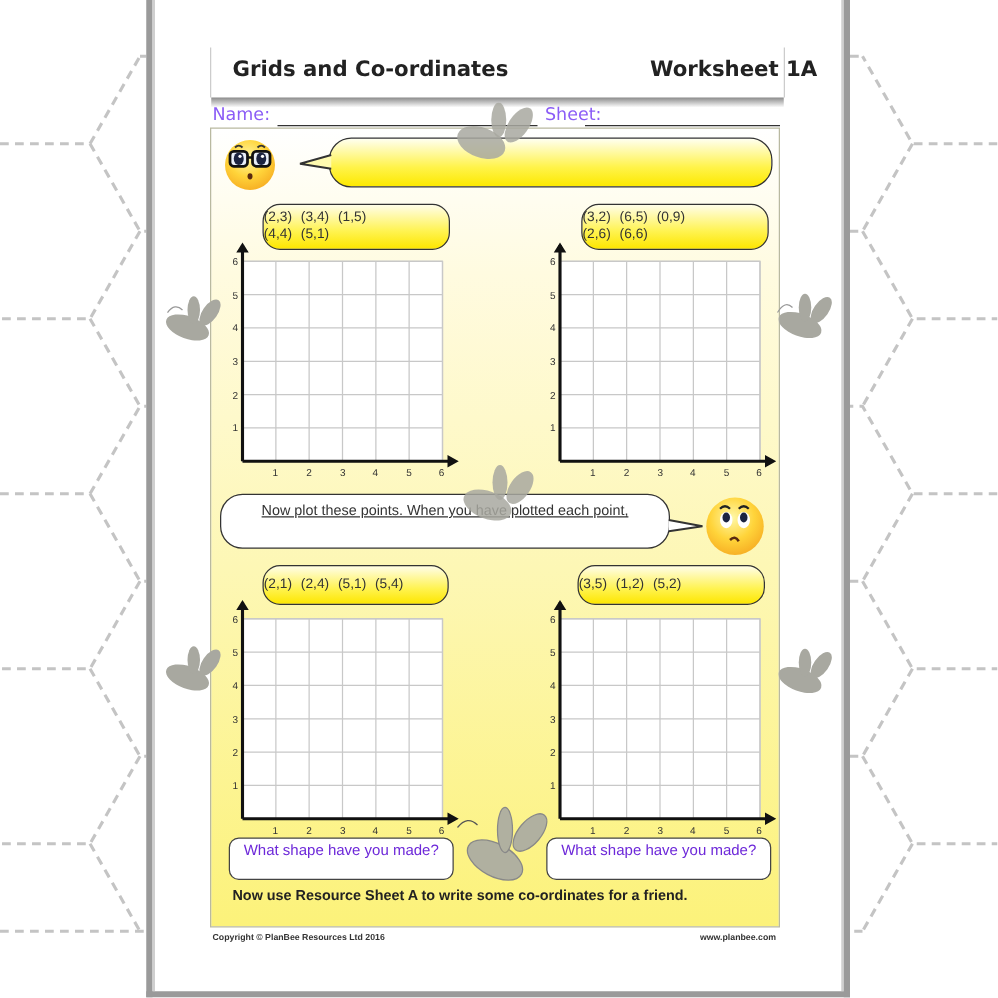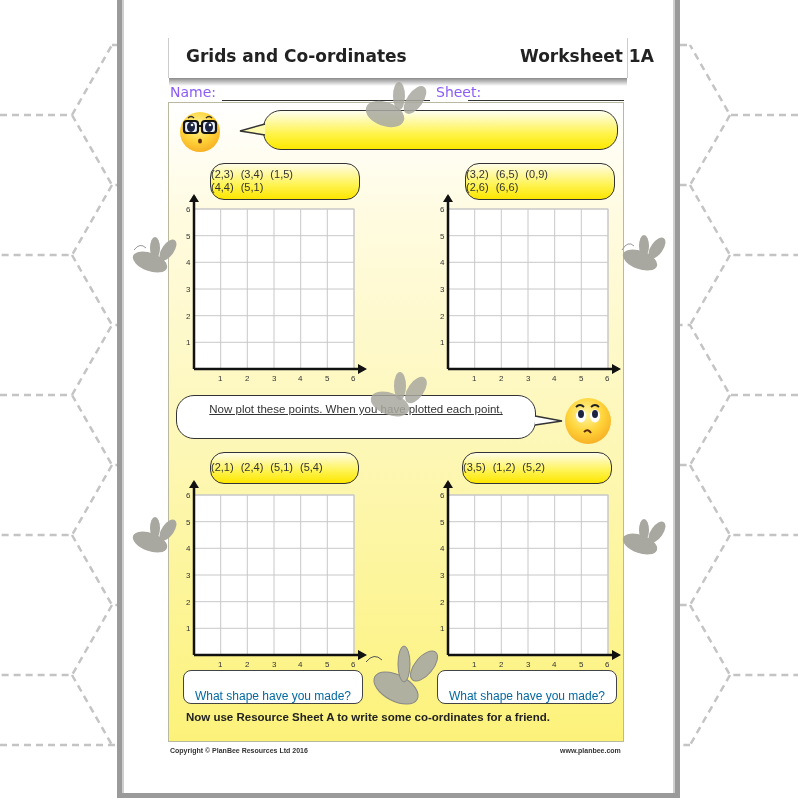--- a/index.html
+++ b/index.html
@@ -15,21 +15,21 @@
   .name-row { position:absolute; top:84px; font-family:"DejaVu Sans", sans-serif; font-weight:normal; font-size:14px; color:#8b5cf6; }
   .uline { position:absolute; top:100px; height:1px; background:#333; }
   .panel { position:absolute; left:168px; top:102px; width:456px; height:640px; box-sizing:border-box; border:1px solid #b9b9a0;
            background:linear-gradient(#ffffff 0%, #fffbe0 18%, #fdf7b5 55%, #fcf27a 100%); }
   .bubble { position:absolute; border:1.5px solid #333; border-radius:18px; box-sizing:border-box; font-size:11.5px; color:#333; text-align:center; line-height:15px; }
   .bubble.yellow { background:linear-gradient(#fffff0, #fff34a 60%, #fde900); }
   .bubble.white { background:#fff; }
   .pill { position:absolute; border:1.5px solid #333; border-radius:14px; box-sizing:border-box; background:linear-gradient(#fffde8, #fff350 60%, #fde600);
           font-size:11px; color:#333; line-height:13px; padding-top:4px; word-spacing:4px; }
   .grid { position:absolute; }
-  .answer-box { position:absolute; background:#fff; border:1.5px solid #444; border-radius:8px; box-sizing:border-box; height:34px; font-size:12px; color:#0369a1; text-align:center; padding-top:18px; }
+  .answer-box { position:absolute; background:#fff; border:1.5px solid #444; border-radius:8px; box-sizing:border-box; height:34px; font-size:12px; color:#6d28d9; text-align:center; padding-top:2px; }
   .footer-msg { position:absolute; left:168px; width:400px; text-align:center; font-size:11.5px; font-weight:bold; color:#222; line-height:15px; }
   .copyright { position:absolute; top:747px; font-size:7px; font-weight:bold; color:#333; }
   .face { position:absolute; border-radius:50%; background:radial-gradient(circle at 45% 35%, #fff8a8 0%, #ffd43a 45%, #f4a21c 90%); }
   .bee { position:absolute; }
 </style>
 </head>
 <body>
 
 <svg class="hexbg" viewBox="0 0 798 798">
   <g stroke="#c4c4c4" stroke-width="2.5" stroke-dasharray="7,5" fill="none">

